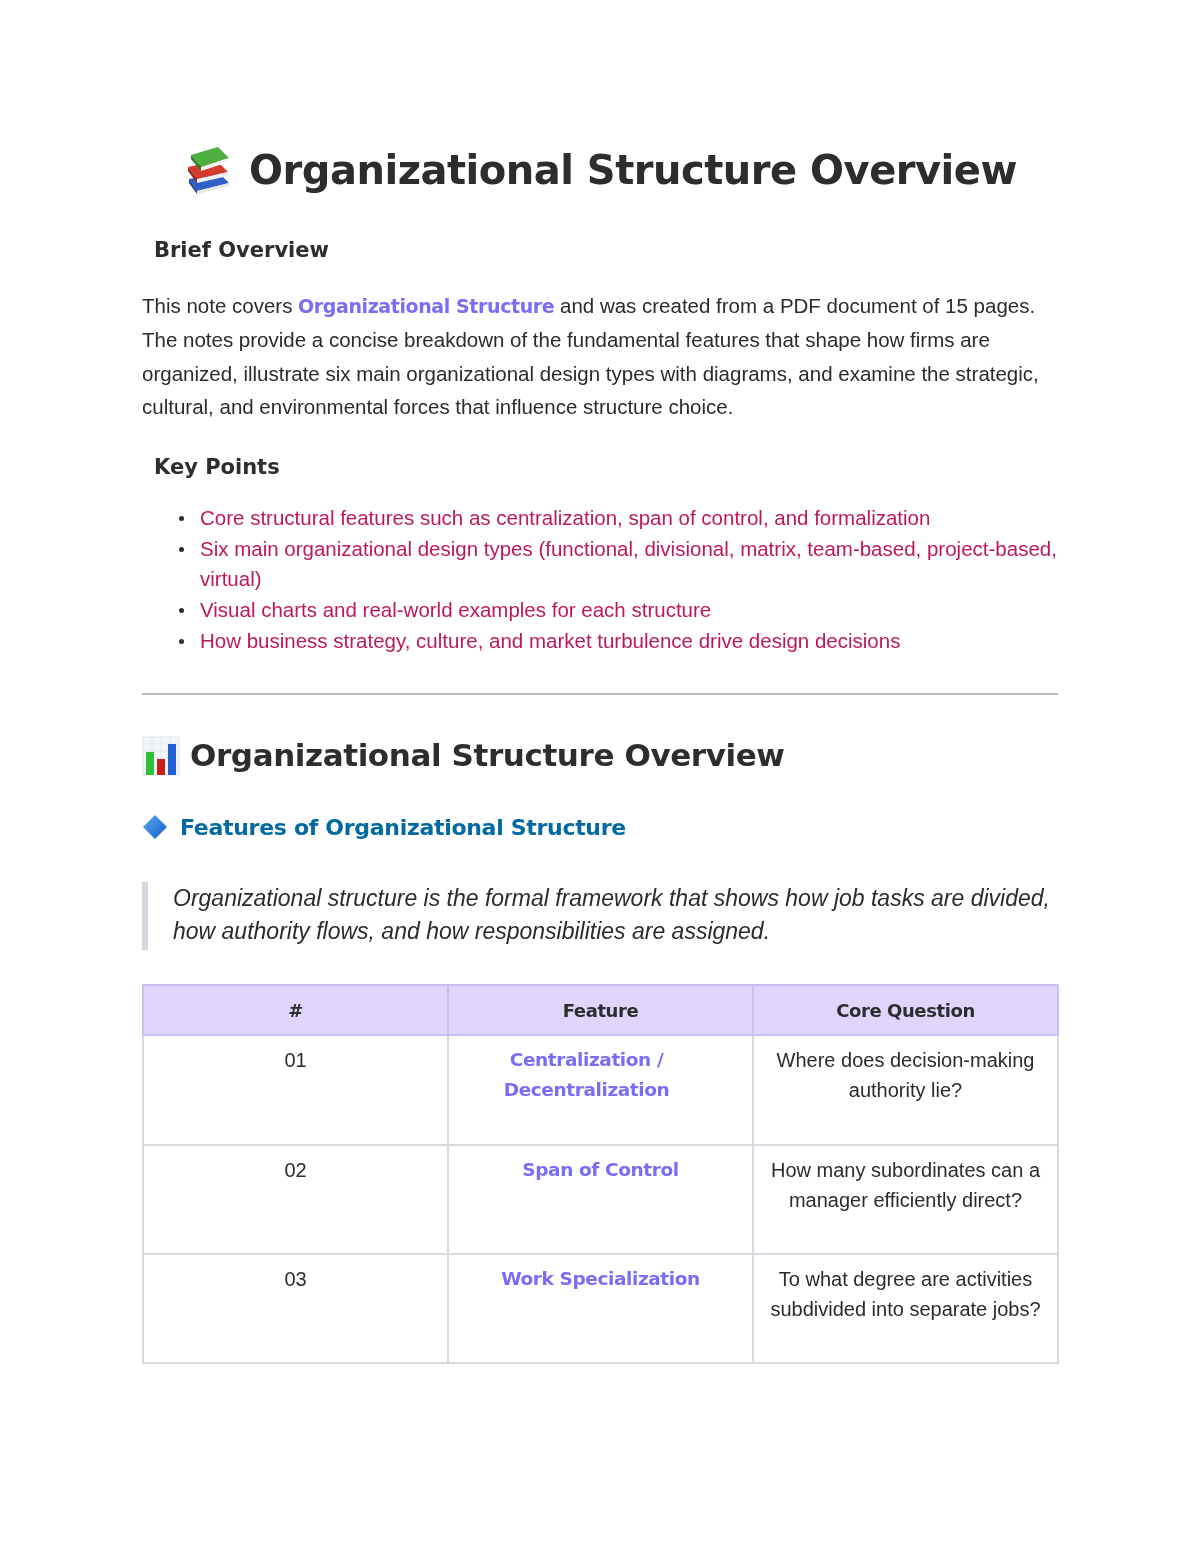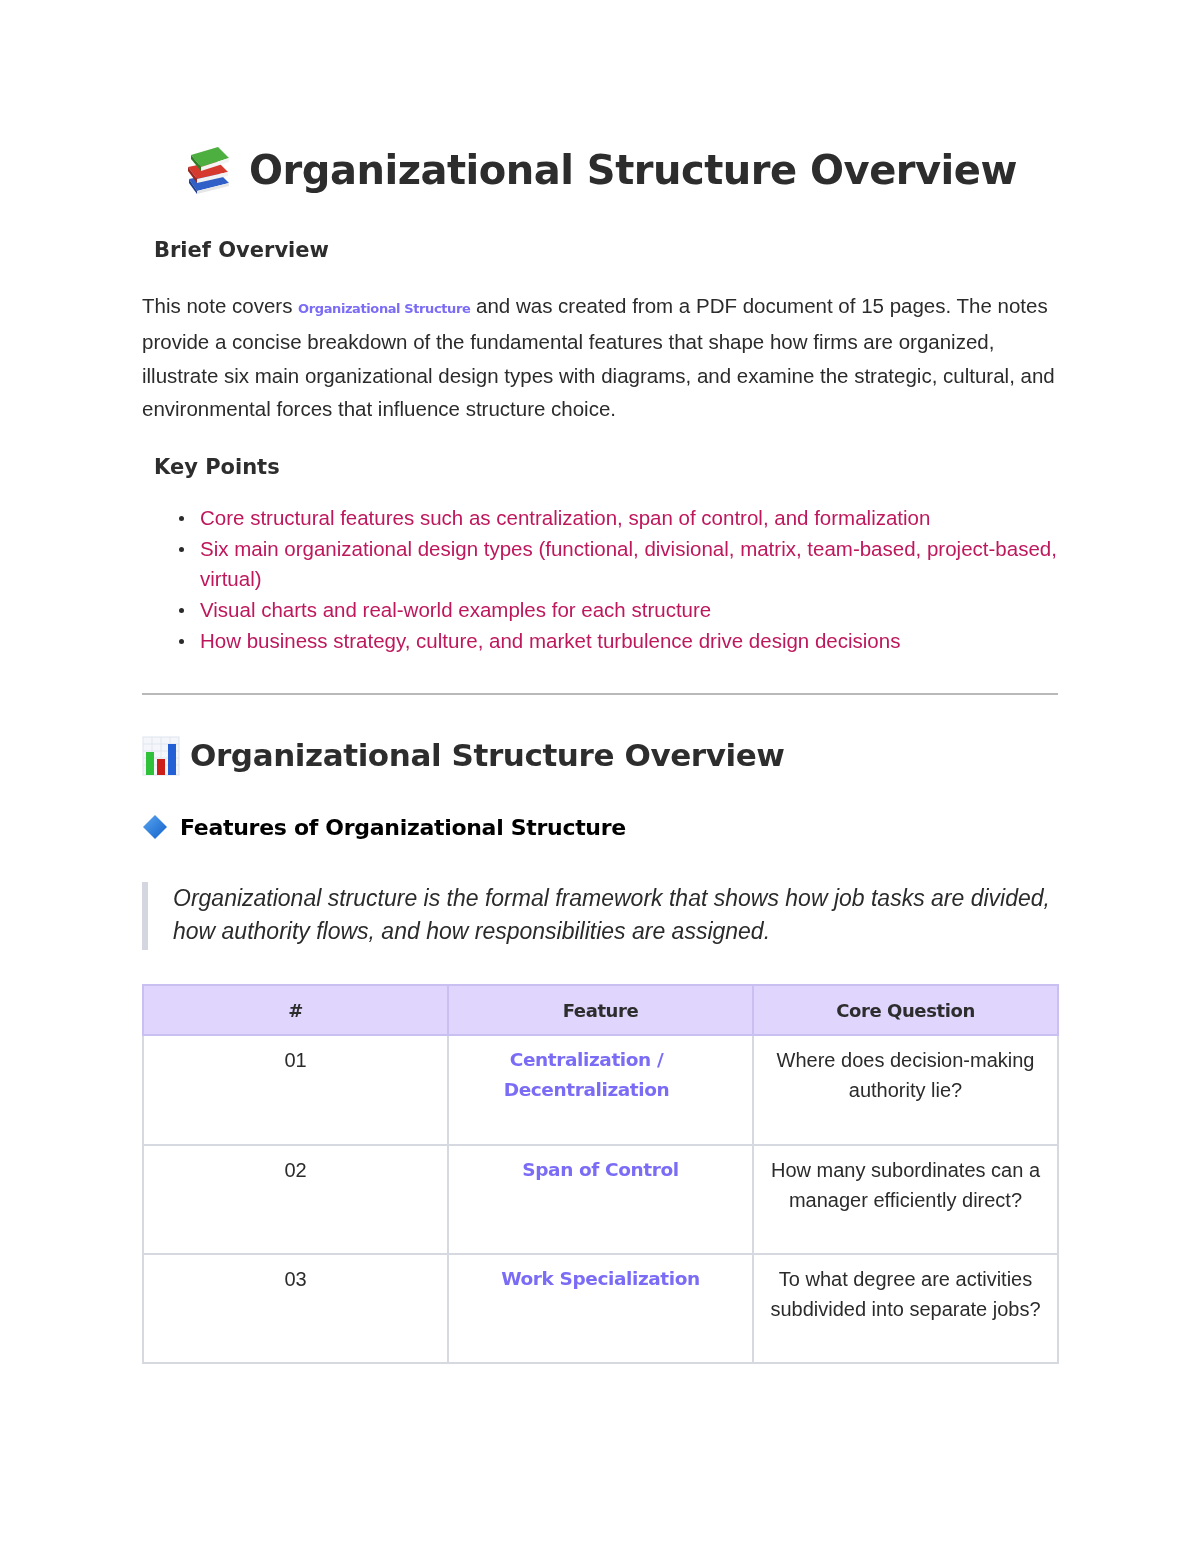--- a/index.html
+++ b/index.html
@@ -54,21 +54,21 @@
     left: 0;
     width: 920px;
     font-size: 20.5px;
     line-height: 33.3px;
     color: #2b2b2b;
   }
   .link {
     color: #7b6cf6;
     font-family: "DejaVu Sans", sans-serif;
     font-weight: bold;
-    font-size: 13px;
+    font-size: 19px;
     letter-spacing: -0.4px;
   }
   ul.keypoints {
     position: absolute;
     left: 0;
     top: 503px;
     margin: 0;
     padding: 0 0 0 58px;
     width: 860px;
     list-style: none;
@@ -111,21 +111,21 @@
     white-space: nowrap;
   }
   .sub-title {
     position: absolute;
     left: 0;
     top: 810px;
     font-family: "DejaVu Sans", sans-serif;
     font-weight: bold;
     font-size: 22px;
     letter-spacing: -0.3px;
-    color: #000000;
+    color: #0369a1;
     line-height: 36px;
     white-space: nowrap;
   }
   .blockquote {
     position: absolute;
     left: 0;
     top: 882px;
     width: 916px;
     height: 68px;
     border-left: 6px solid #d4d7df;

